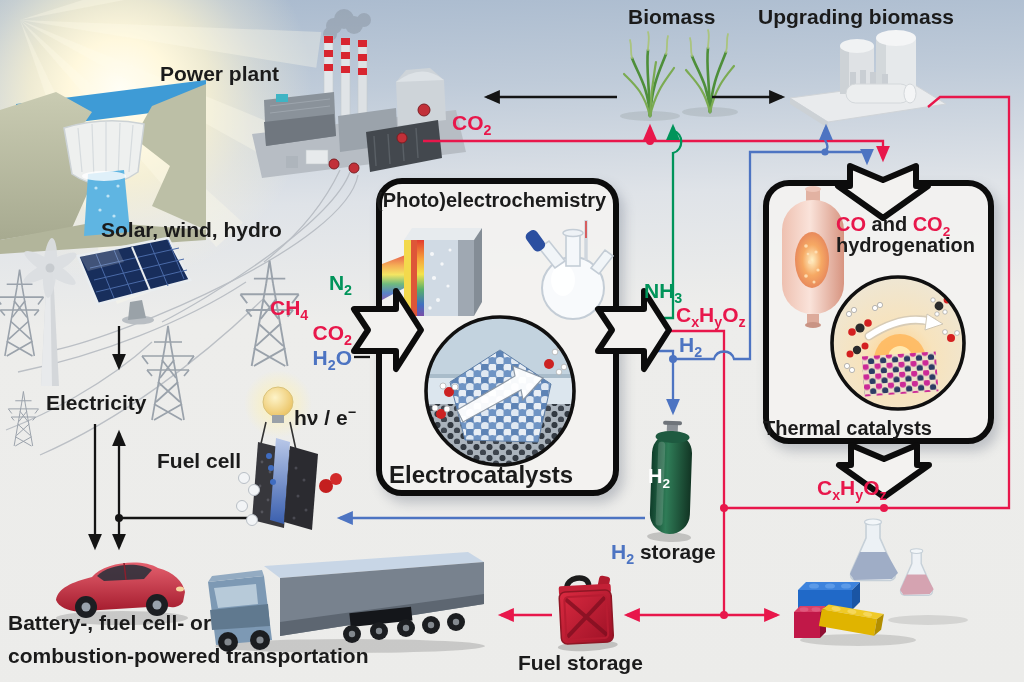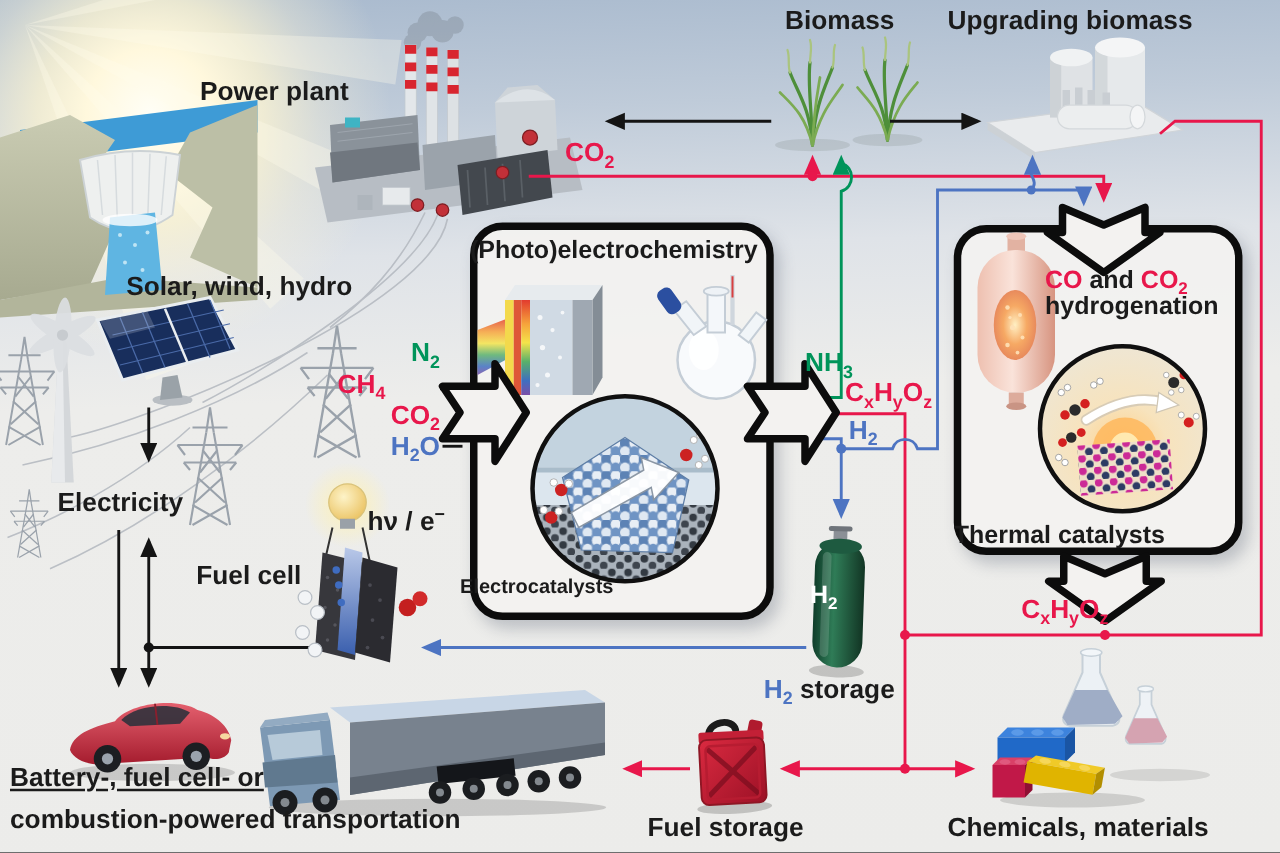--- a/index.html
+++ b/index.html
@@ -652,31 +652,30 @@
   <div class="lbl red" style="left:270px;top:297px;width:82px;text-align:left;">CH<sub>4</sub></div>
   <div class="lbl red" style="left:270px;top:322px;width:82px;text-align:right;">CO<sub>2</sub></div>
   <div class="lbl blue" style="left:270px;top:347px;width:82px;text-align:right;">H<sub>2</sub>O</div>
   <div class="lbl" style="left:270px;top:393px;width:86px;text-align:right;margin-top:14px;">hν / e<sup>−</sup></div>
 
   <div class="lbl green" style="left:644px;top:280px;">NH<sub>3</sub></div>
   <div class="lbl red" style="left:676px;top:304px;">C<sub>x</sub>H<sub>y</sub>O<sub>z</sub></div>
   <div class="lbl blue" style="left:679px;top:334px;">H<sub>2</sub></div>
 
   <div class="lbl ctr" style="left:376px;top:190px;width:244px;font-size:20px;">(Photo)electrochemistry</div>
-  <div class="lbl ctr" style="left:368px;top:462px;width:244px;font-size:16px;">Electrocatalysts</div>
+  <div class="lbl ctr" style="left:389px;top:462px;width:244px;font-size:24px;">Electrocatalysts</div>
   <div class="lbl ctr" style="left:836px;top:214px;width:156px;font-size:20px;">
     <span class="red">CO</span><span> and </span><span class="red">CO<sub>2</sub></span><br>
     <span>hydrogenation</span>
   </div>
   <div class="lbl ctr" style="left:763px;top:418px;width:232px;font-size:20px;">Thermal catalysts</div>
 
   <div class="lbl white ctr" style="left:648px;top:466px;width:46px;font-size:20px;">H<sub>2</sub></div>
   <div class="lbl" style="left:611px;top:541px;">
     <span class="blue">H<sub>2</sub></span><span> storage</span>
   </div>
   <div class="lbl red" style="left:817px;top:477px;">C<sub>x</sub>H<sub>y</sub>O<sub>z</sub></div>
   <div class="lbl ctr" style="left:518px;top:652px;width:130px;">Fuel storage</div>
-  <div class="lbl ctr" style="left:758px;top:652px;width:218px;">Chemicals, materials</div>
-
-  <div class="lbl" style="left:8px;top:612px;text-decoration:underline;">Battery-, fuel cell- or</div>
+
+  <div class="lbl" style="left:8px;top:612px;">Battery-, fuel cell- or</div>
   <div class="lbl" style="left:8px;top:645px;">combustion-powered transportation</div>
 
 </div>
 
 </body></html>

